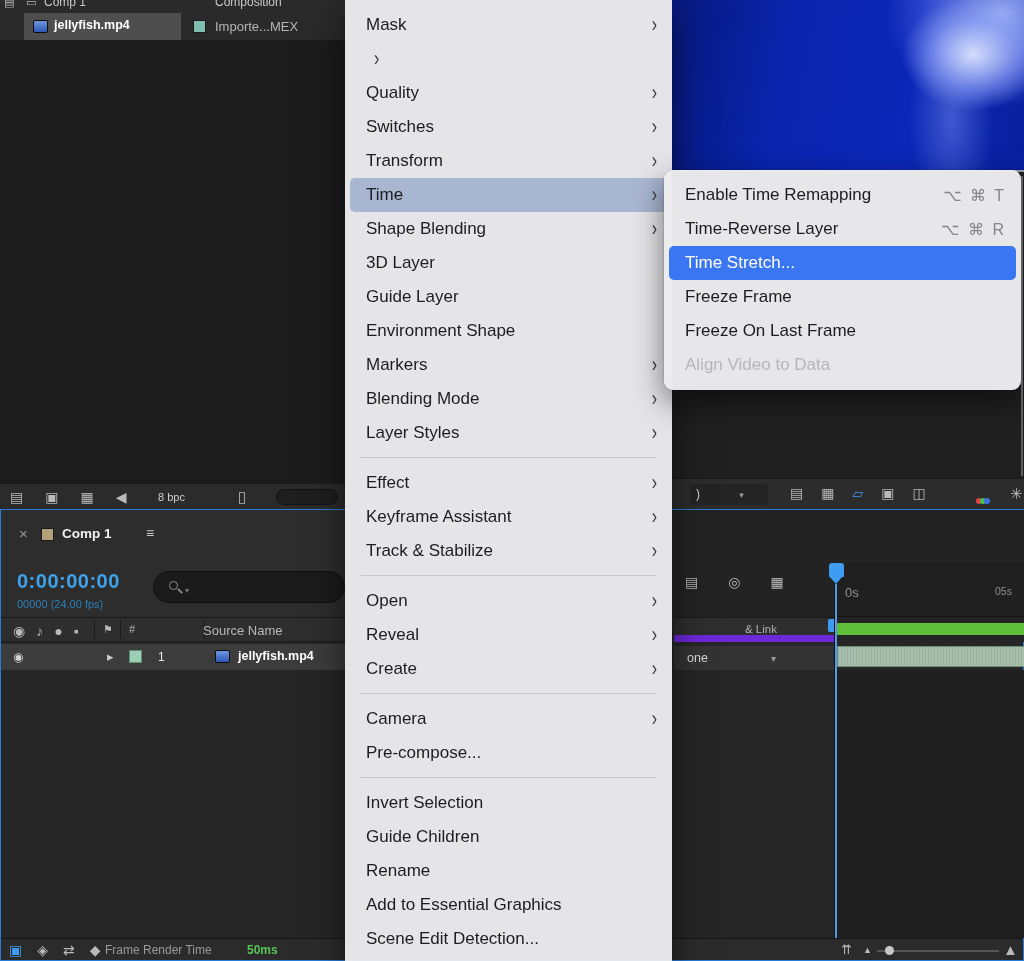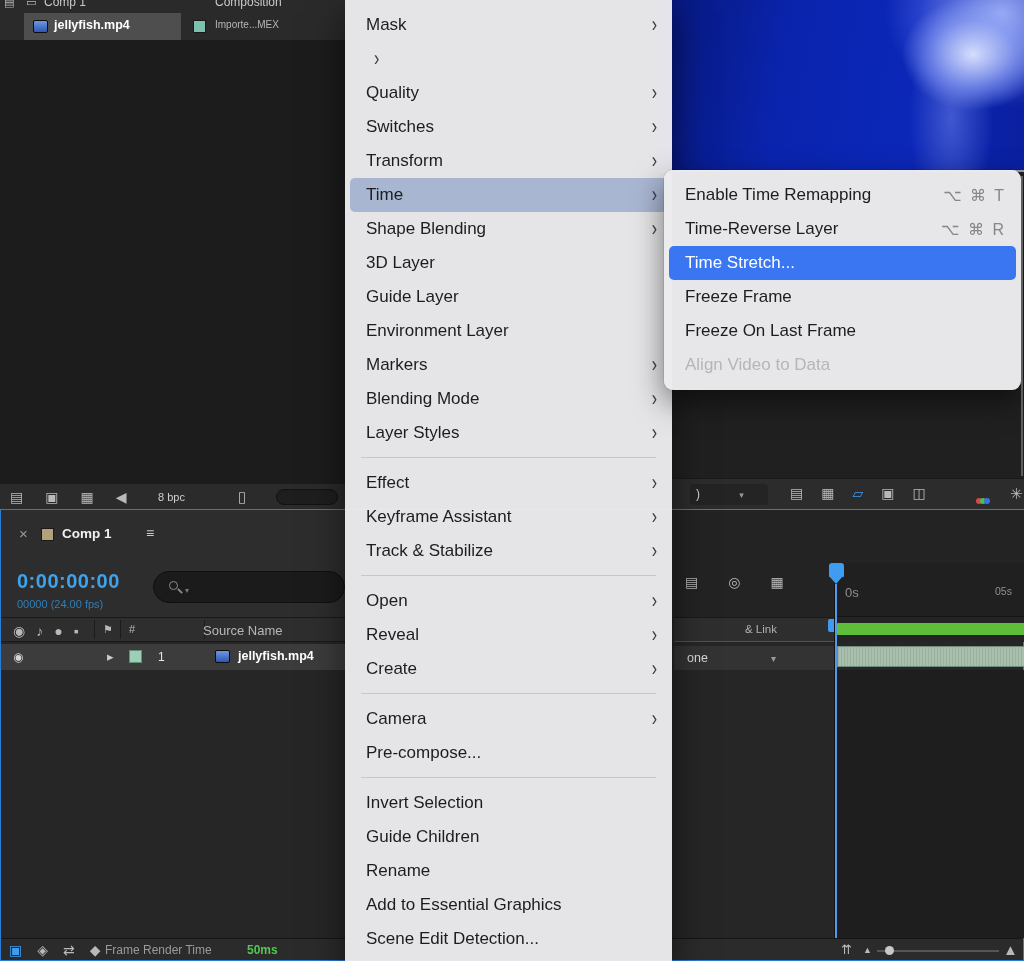--- a/index.html
+++ b/index.html
@@ -52,21 +52,21 @@
       <span class="abs icn" style="left:26px;top:4px;font-size:11px">▭</span>
       <span class="abs" style="left:44px;top:2px;font-size:12px;color:#c9c9c9">Comp 1</span>
       <span class="abs" style="left:215px;top:2px;font-size:12px;color:#c9c9c9">Composition</span>
     </div>
 
     <div class="abs" style="left:0;top:13px;width:345px;height:27px">
       <span class="abs" style="left:24px;top:0;width:157px;height:27px;background:#4e4e4e"></span>
       <span class="abs thumbfilm" style="left:33px;top:7px"></span>
       <span class="abs bold" style="left:54px;top:5px;font-size:12.5px;color:#ffffff">jellyfish.mp4</span>
       <span class="abs swatch" style="left:193px;top:7px;background:#7fbfae"></span>
-      <span class="abs" style="left:215px;top:6px;font-size:10px;color:#b5b5b5">Importe...MEX</span>
+      <span class="abs" style="left:215px;top:6px;font-size:13px;color:#b5b5b5">Importe...MEX</span>
     </div>
     <div class="abs" style="left:0;top:40px;width:345px;height:443px;background:#1c1c1c"></div>
   </div>
 
   <div class="abs" style="left:0;top:483px;width:345px;height:26px;background:#2b2b2b;border-top:1px solid #1a1a1a">
     <span class="abs" id="proj-icons" style="left:10px;top:6px;display:flex;gap:22px">
         <span class="icn">▤</span>
         <span class="icn">▣</span>
         <span class="icn">▦</span>
         <span class="icn">◀</span>
@@ -134,21 +134,21 @@
           <span class="icn">▪</span>
         </span>
       <span class="abs" style="left:93px;top:2px;width:1px;height:19px;background:#1c1c1c"></span>
       <span class="abs icn" style="left:102px;top:6px;font-size:11px">⚑</span>
       <span class="abs" style="left:119px;top:2px;width:1px;height:19px;background:#1c1c1c"></span>
       <span class="abs" style="left:128px;top:5px;font-size:11px;color:#b8b8b8">#</span>
       <span class="abs" style="left:203px;top:2px;width:1px;height:19px;background:#1c1c1c"></span>
       <span class="abs" style="left:202px;top:5px;font-size:13px;color:#b8b8b8">Source Name</span>
     </div>
 
-    <div class="abs" style="left:673px;top:107px;width:161px;height:25px;background:#2e2e2e;border-top:1px solid #191919;border-bottom:1px solid #6d28d9">
+    <div class="abs" style="left:673px;top:107px;width:161px;height:25px;background:#2e2e2e;border-top:1px solid #191919;border-bottom:7px solid #6d28d9">
       <span style="position:absolute;left:71px;top:5px;font-size:11.5px;color:#b0b0b0">&amp; Link</span>
     </div>
     <div class="abs" style="left:834px;top:107px;width:190px;height:25px;background:#242424">
       <span class="abs" style="left:-7px;top:2px;width:8px;height:13px;background:#3f9bf0;border-radius:2px"></span>
       <span class="abs" style="left:2px;top:6px;width:188px;height:12px;background:#5fbe39;border-radius:1px"></span>
     </div>
 
     <div class="abs" style="left:0;top:134px;width:345px;height:26px;background:#3c3c3c">
       <span class="abs icn" style="left:12px;top:7px;font-size:12px;color:#d5d5d5">◉</span>
       <span class="abs" style="left:106px;top:5px;font-size:13px;color:#cccccc">▸</span>
@@ -219,21 +219,21 @@
         <span class="ml">Shape Blending</span>
         <span class="mch">›</span>
       </div>
       <div class="mi">
         <span class="ml">3D Layer</span>
       </div>
       <div class="mi">
         <span class="ml">Guide Layer</span>
       </div>
       <div class="mi">
-        <span class="ml">Environment Layer</span>
+        <span class="ml">Environment Shape</span>
       </div>
       <div class="mi">
         <span class="ml">Markers</span>
         <span class="mch">›</span>
       </div>
       <div class="mi">
         <span class="ml">Blending Mode</span>
         <span class="mch">›</span>
       </div>
       <div class="mi">

